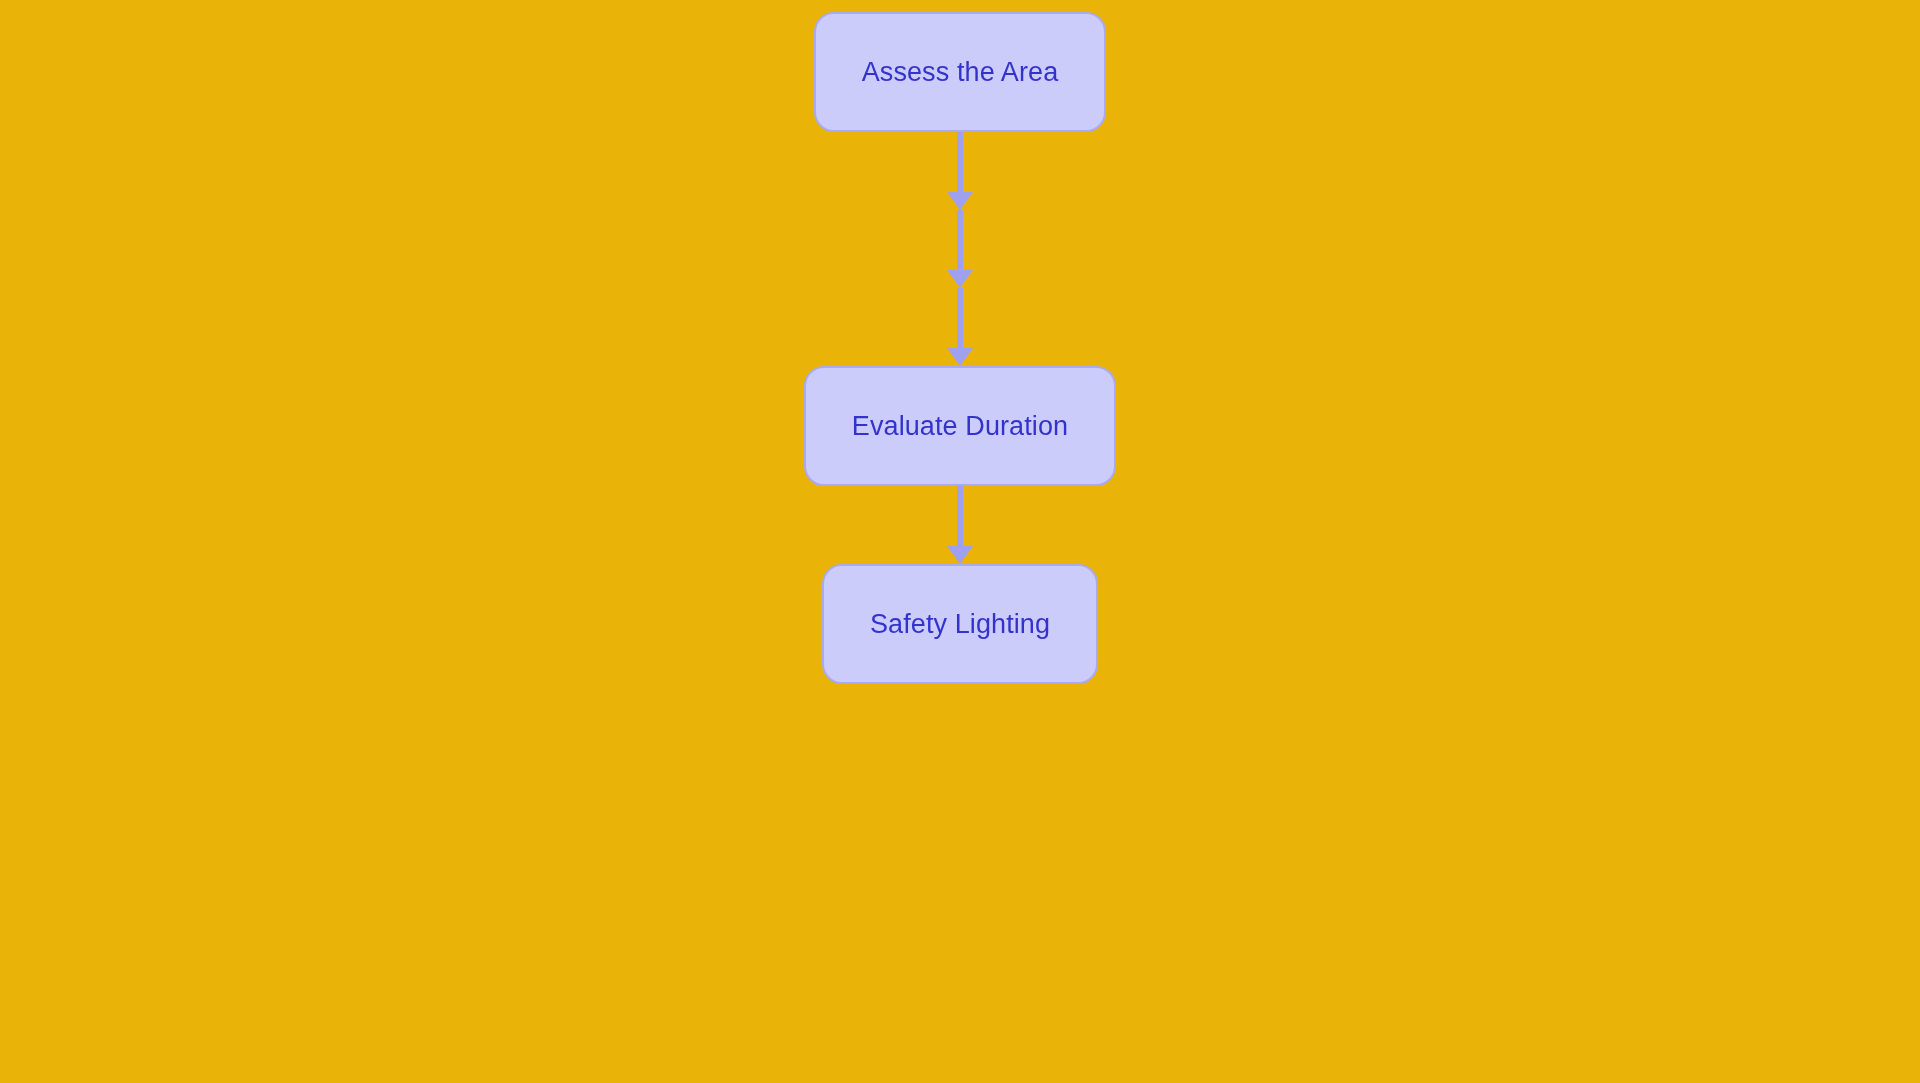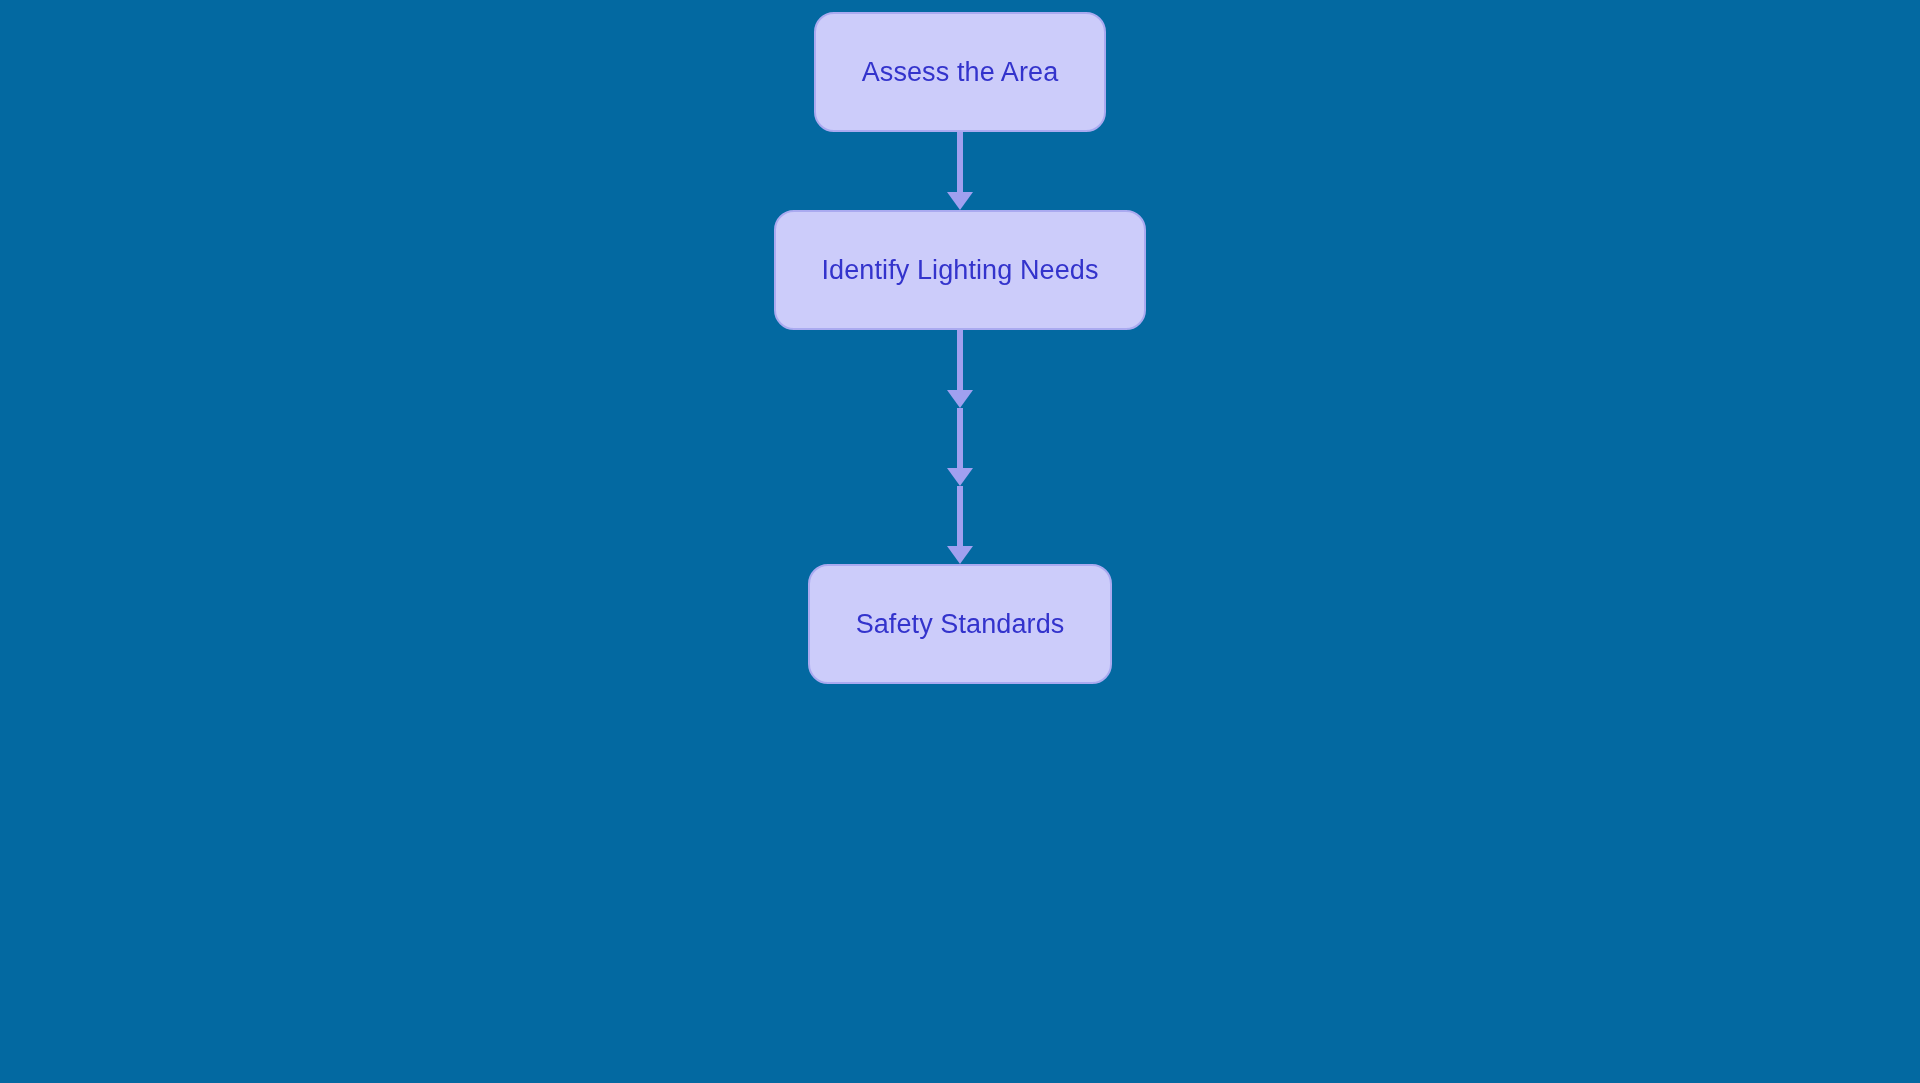--- a/index.html
+++ b/index.html
@@ -12,21 +12,21 @@
     height: 1083px;
     background: #ffffff;
     font-family: "Liberation Sans", "DejaVu Sans", sans-serif;
     overflow: hidden;
   }
 
   #flowchart-canvas {
     position: relative;
     width: 1920px;
     height: 1083px;
-    background: #0369a1;
+    background: #eab308;
   }
 
   .flow-column {
     position: absolute;
     left: 0;
     top: 0;
     width: 1920px;
     height: 1083px;
     display: flex;
     flex-direction: column;
@@ -96,39 +96,39 @@
 
     <div class="flow-node">
       <span class="flow-node-label">Assess the Area</span>
     </div>
 
     <div class="flow-connector gap-1">
       <div class="connector-shaft"></div>
       <div class="connector-arrowhead"></div>
     </div>
 
-    <div class="flow-node">
-      <span class="flow-node-label">Identify Lighting Needs</span>
-    </div>
 
     <div class="flow-connector gap-2">
       <div class="connector-shaft"></div>
       <div class="connector-arrowhead"></div>
     </div>
 
 
     <div class="flow-connector gap-3">
       <div class="connector-shaft"></div>
       <div class="connector-arrowhead"></div>
     </div>
 
+    <div class="flow-node">
+      <span class="flow-node-label">Evaluate Duration</span>
+    </div>
 
     <div class="flow-connector gap-4">
       <div class="connector-shaft"></div>
       <div class="connector-arrowhead"></div>
     </div>
 
     <div class="flow-node">
-      <span class="flow-node-label">Safety Standards</span>
+      <span class="flow-node-label">Safety Lighting</span>
     </div>
 
   </div>
 </div>
 
 </body></html>

